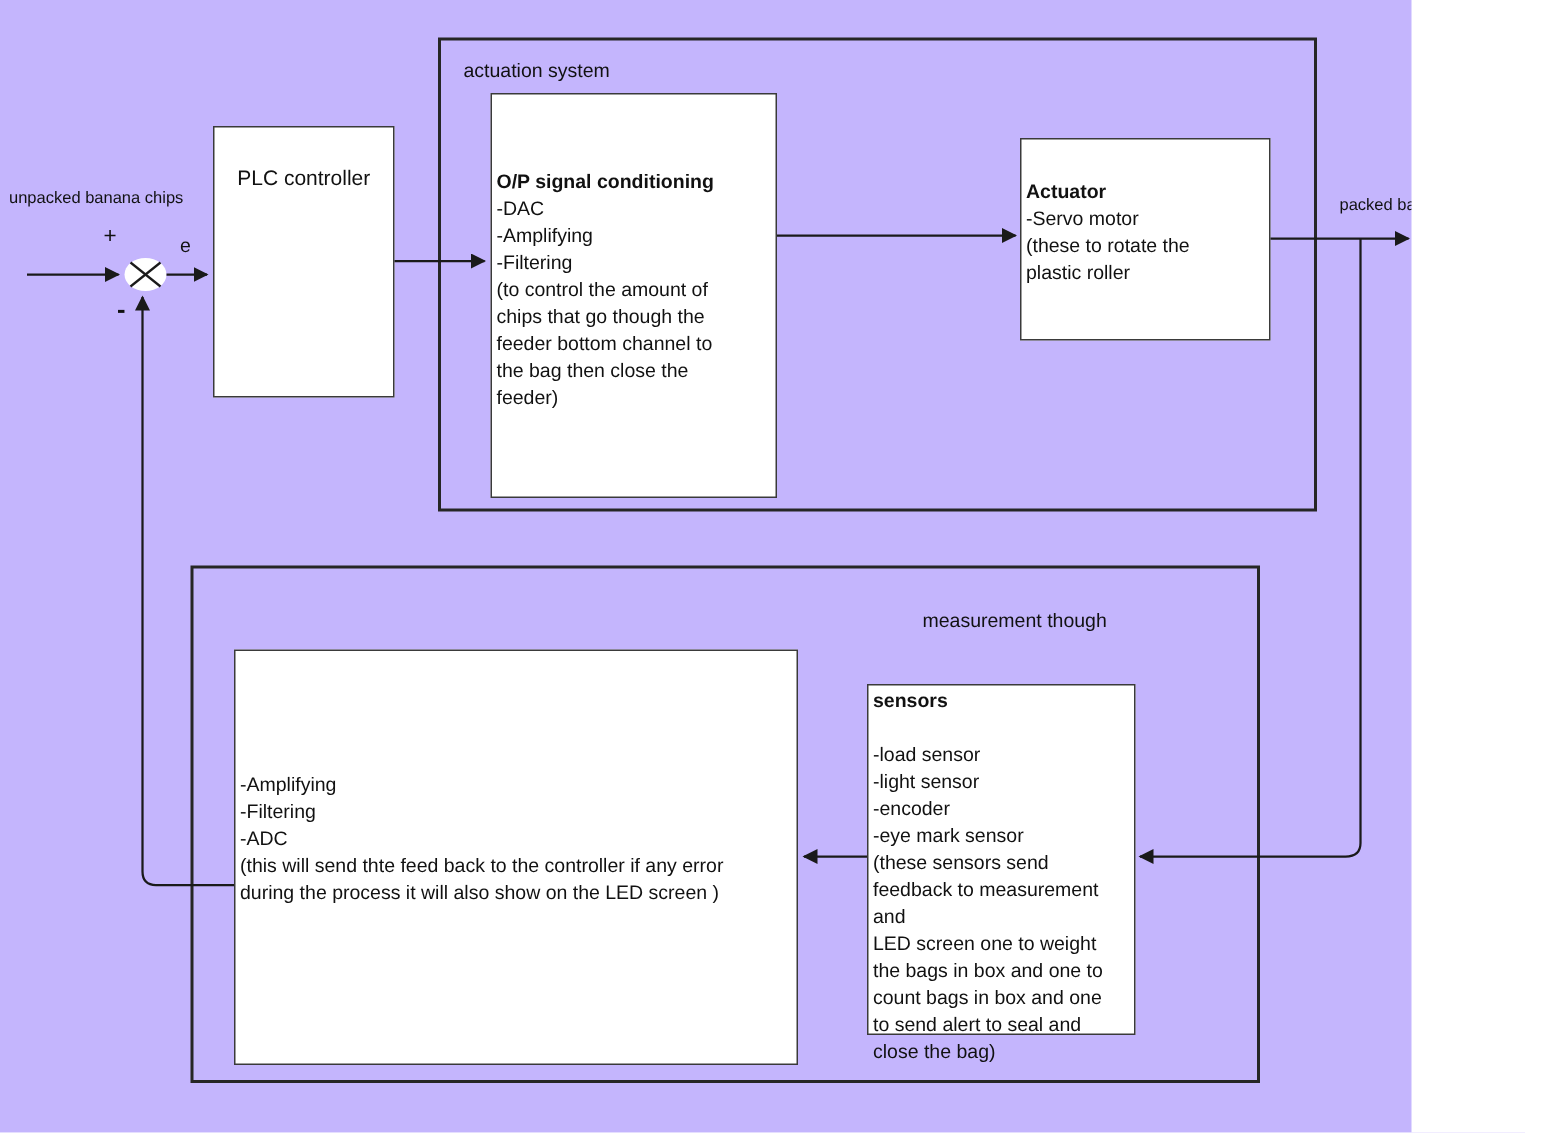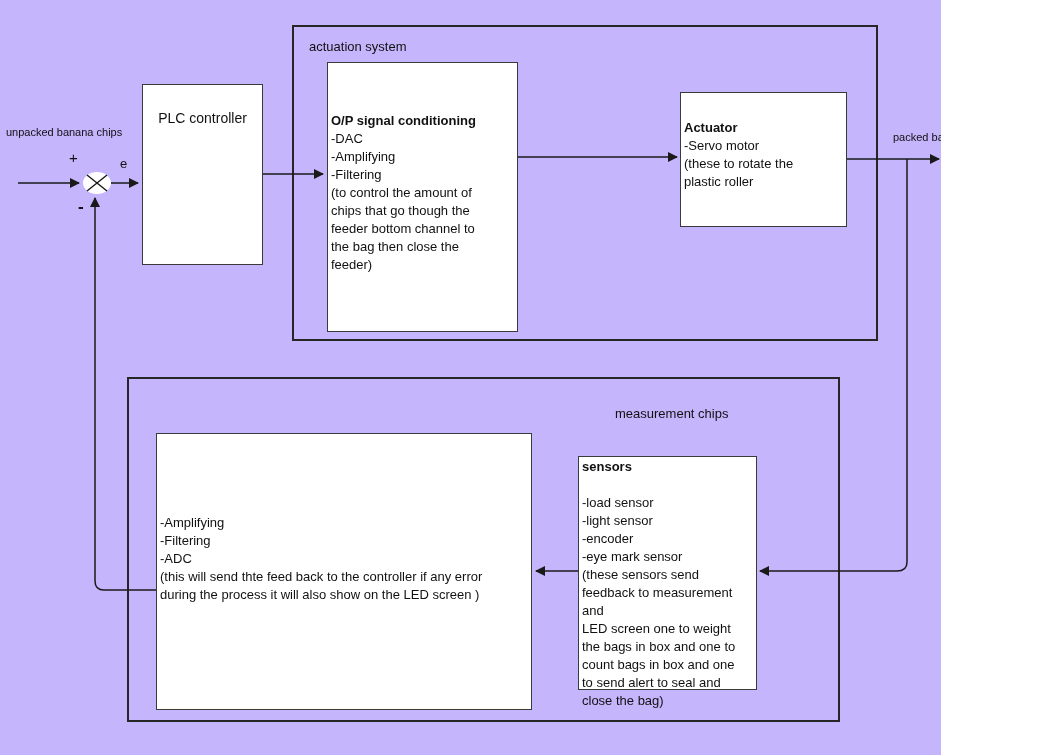--- a/index.html
+++ b/index.html
@@ -25,21 +25,21 @@
 </style>
 </head>
 <body>
 
 <div id="canvas">
 
   <div class="box outer-box" style="left:292px;top:25px;width:586px;height:316px;"></div>
   <div class="float-label lbl-13" style="left:309px;top:39px;">actuation system</div>
 
   <div class="box outer-box" style="left:127px;top:377px;width:713px;height:345px;"></div>
-  <div class="float-label lbl-13" style="left:615px;top:406px;">measurement chips</div>
+  <div class="float-label lbl-13" style="left:615px;top:406px;">measurement though</div>
 
   <div id="plc-box" class="box" style="left:142px;top:84px;width:121px;height:181px;padding-top:24px;">
     <span style="font-size:14px;">PLC controller</span>
   </div>
 
   <div class="box" style="left:327px;top:62px;width:191px;height:270px;padding:49px 2px 0 3px;">
     <div class="title">O/P signal conditioning</div>
     <div class="lines">-DAC
 -Amplifying
 -Filtering

